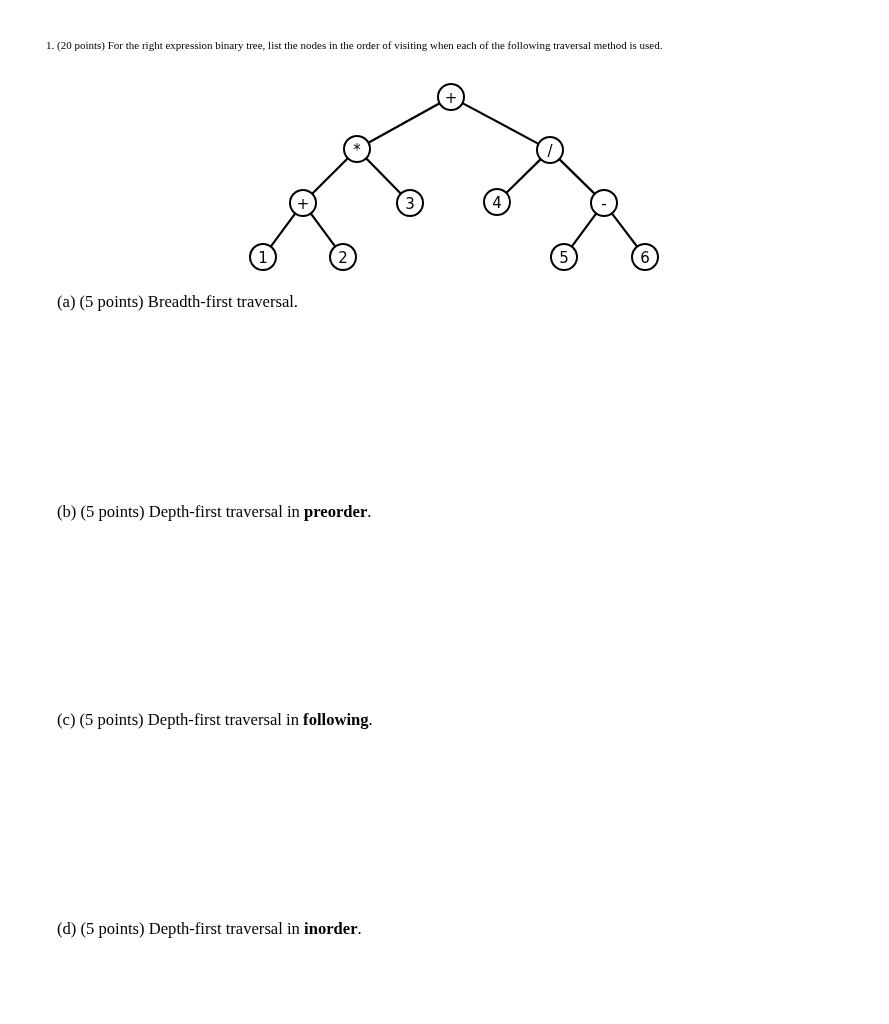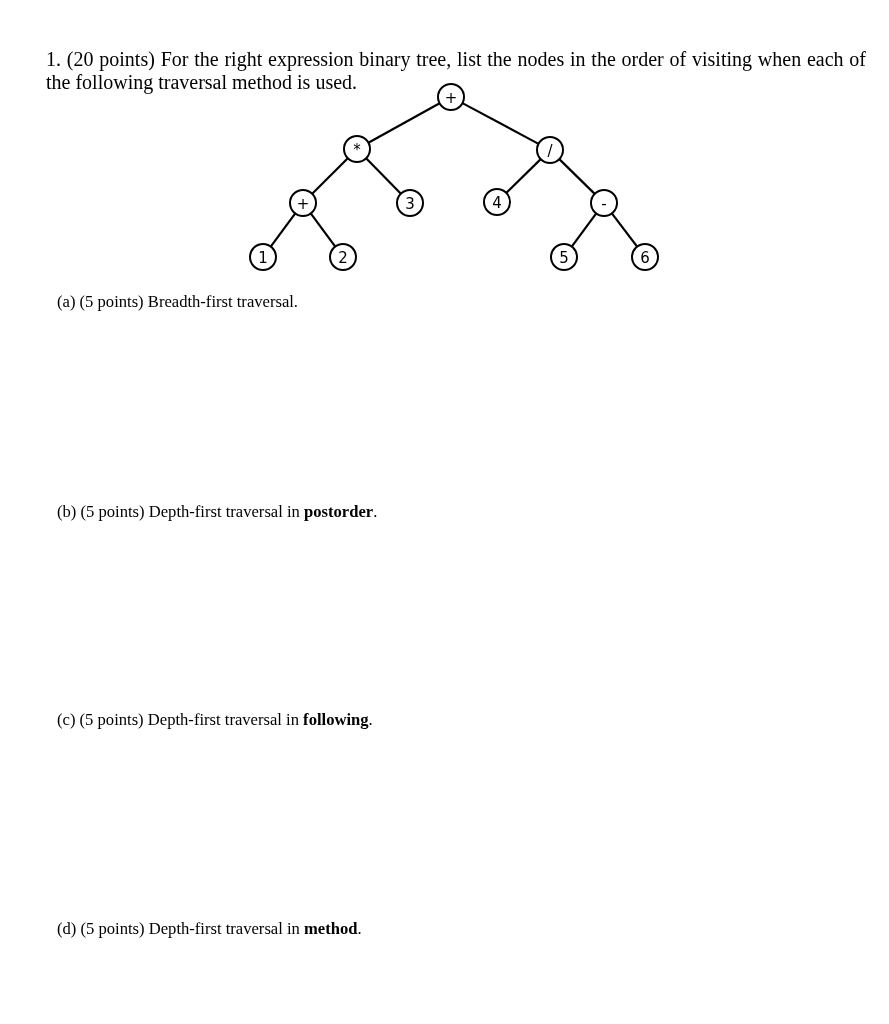--- a/index.html
+++ b/index.html
@@ -11,23 +11,23 @@
       width: 889px;
       height: 1024px;
       position: relative;
       overflow: hidden;
       font-family: "Liberation Serif", "DejaVu Serif", serif;
       color: #000000;
     }
     .question-text {
       position: absolute;
       left: 46px;
-      top: 48px;
+      top: 34px;
       width: 820px;
-      font-size: 20px;
+      font-size: 11px;
       line-height: 22.5px;
       text-align: justify;
       text-align-last: left;
     }
     .tree {
       position: absolute;
       left: 0;
       top: 0;
       width: 889px;
       height: 300px;
@@ -131,29 +131,29 @@
 <div class="part" style="top:291px;">
   <span>(a)</span>
   <span>(5 points)</span>
   <span>Breadth-first traversal.</span>
 </div>
 <div class="answer-area" style="top:320px;height:170px;"></div>
 
 <div class="part" style="top:501px;">
   <span>(b)</span>
   <span>(5 points)</span>
-  <span>Depth-first traversal in </span><b>postorder</b><span>.</span>
+  <span>Depth-first traversal in </span><b>preorder</b><span>.</span>
 </div>
 <div class="answer-area" style="top:530px;height:170px;"></div>
 
 <div class="part" style="top:709px;">
   <span>(c)</span>
   <span>(5 points)</span>
   <span>Depth-first traversal in </span><b>following</b><span>.</span>
 </div>
 <div class="answer-area" style="top:738px;height:170px;"></div>
 
 <div class="part" style="top:918px;">
   <span>(d)</span>
   <span>(5 points)</span>
-  <span>Depth-first traversal in </span><b>method</b><span>.</span>
+  <span>Depth-first traversal in </span><b>inorder</b><span>.</span>
 </div>
 <div class="answer-area" style="top:947px;height:70px;"></div>
 
 </body></html>

